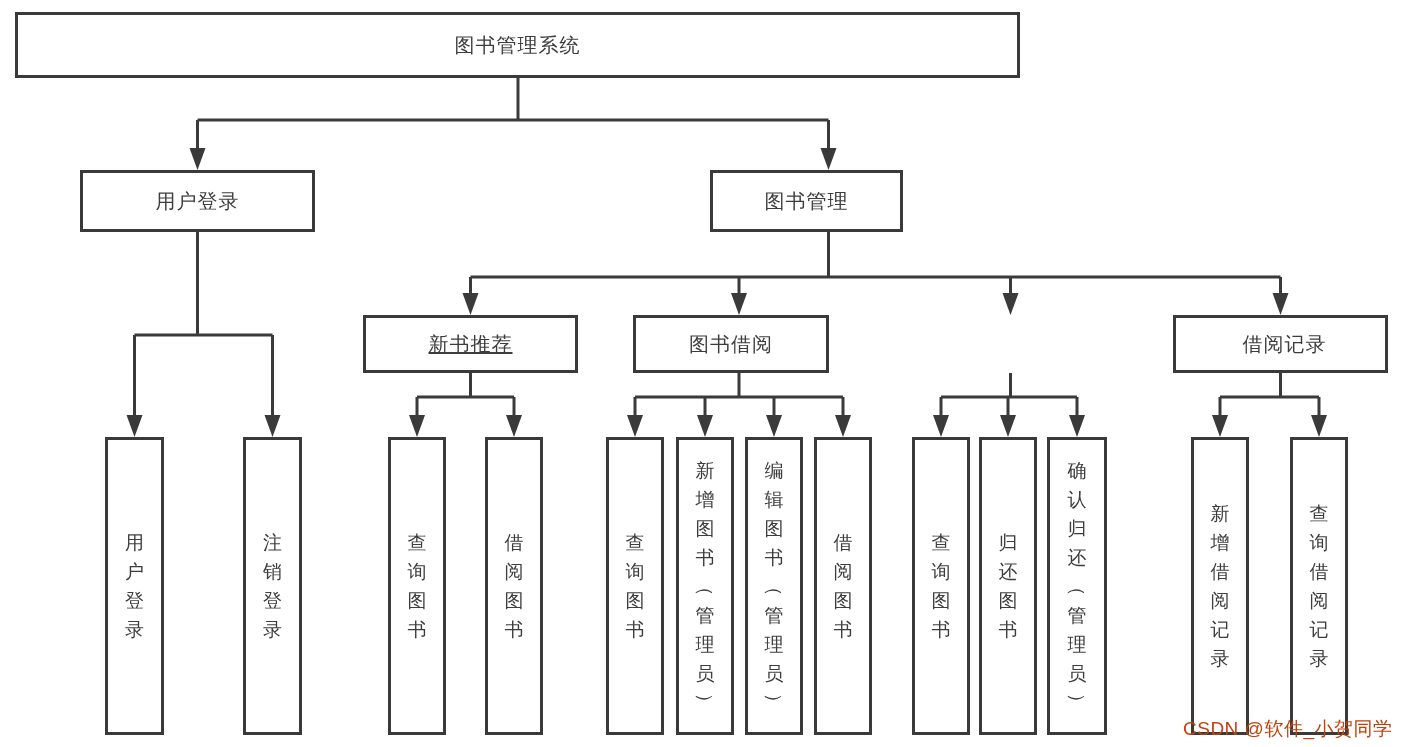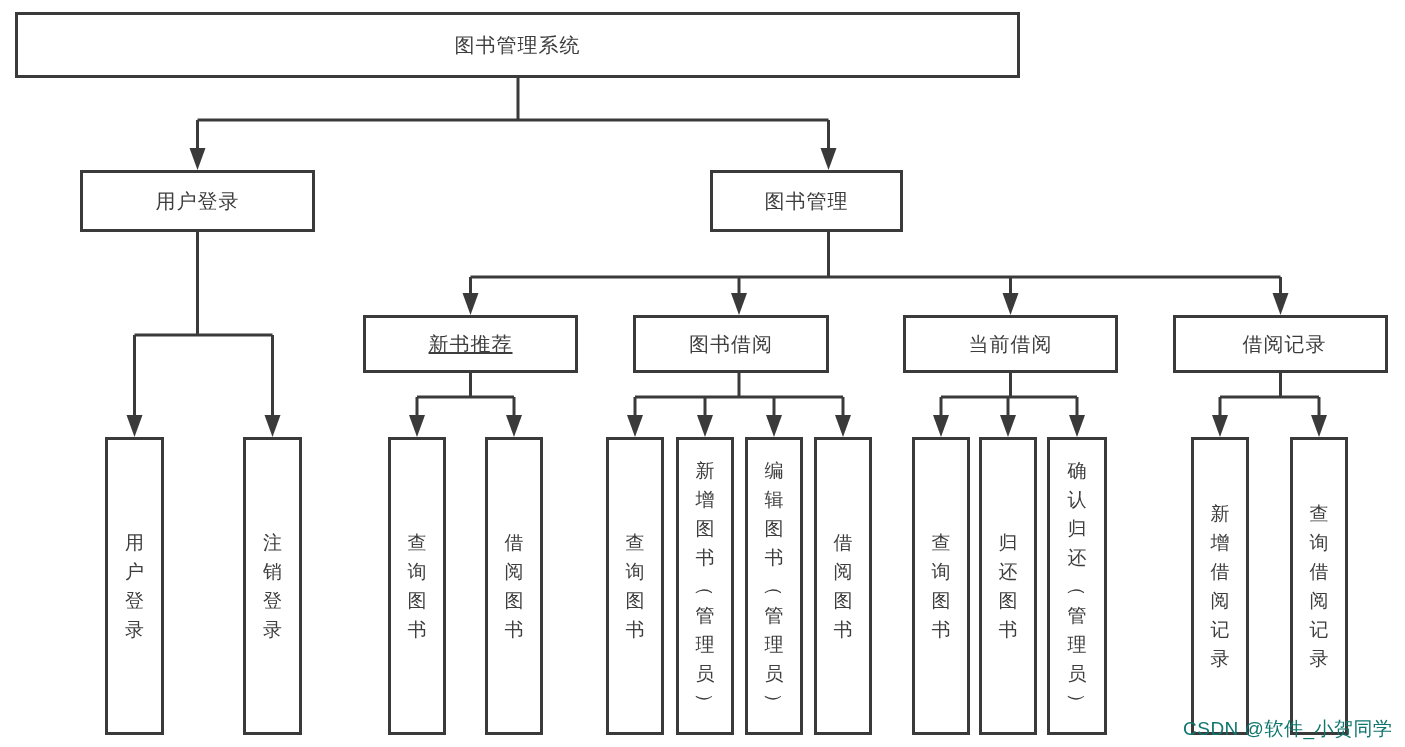--- a/index.html
+++ b/index.html
@@ -70,21 +70,21 @@
   .leaf-9  { left: 912px;  width: 58px; }
   .leaf-10 { left: 979px;  width: 58px; }
   .leaf-11 { left: 1047px; width: 60px; }
   .leaf-12 { left: 1191px; width: 58px; }
   .leaf-13 { left: 1290px; width: 58px; }
   .watermark {
     position: absolute;
     left: 1183px;
     top: 716px;
     font-size: 19px;
-    color: #0f766e;
+    color: #c2410c;
     white-space: nowrap;
     z-index: 3;
     letter-spacing: 0.5px;
   }
   svg path {
     stroke: #3a3a3a;
     stroke-width: 3;
     fill: none;
   }
   svg polygon {
@@ -183,23 +183,20 @@
   <div class="node node-h node-l2-b">
     <span>图书管理</span>
   </div>
 
   <div class="node node-h node-l3-a">
     <span>新书推荐</span>
   </div>
   <div class="node node-h node-l3-b">
     <span>图书借阅</span>
   </div>
-  <div class="node node-h node-l3-c">
-    <span>当前借阅</span>
-  </div>
   <div class="node node-h node-l3-d">
     <span>借阅记录</span>
   </div>
 
   <div class="node leaf leaf-1">
       <div class="vchar">用</div>
       <div class="vchar">户</div>
       <div class="vchar">登</div>
       <div class="vchar">录</div>
     </div>

